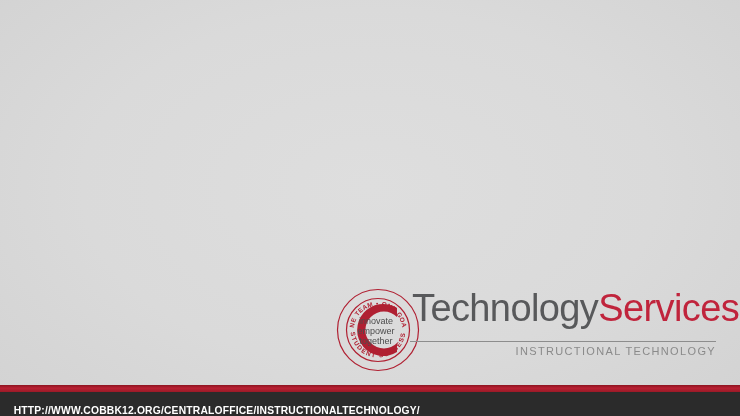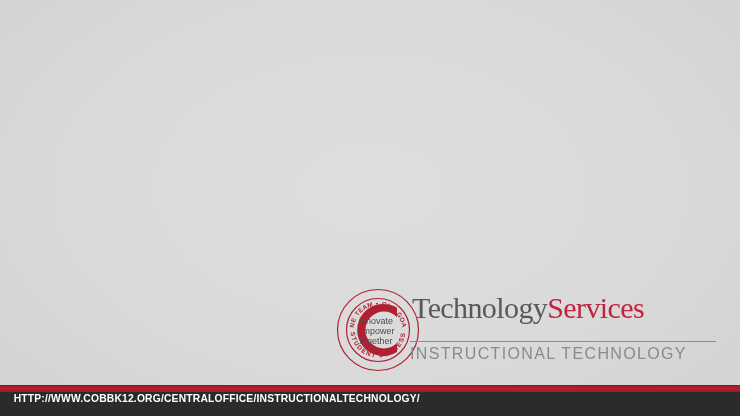--- a/index.html
+++ b/index.html
@@ -69,46 +69,45 @@
   }
   .seal svg { display: block; }
 
   .wordmark {
     position: absolute;
     left: 76px;
     top: 0px;
     width: 308px;
   }
   .wordmark-line {
-    font-size: 30px;
+    font-size: 38px;
     line-height: 46px;
     font-weight: normal;
     white-space: nowrap;
     letter-spacing: -0.6px;
-    font-family: Liberation Serif, serif;
   }
   .wm-tech { color: #58595b; }
   .wm-serv { color: #c0243c; }
 
   .wordmark-rule {
     position: absolute;
     left: 74px;
     top: 56px;
     width: 306px;
     height: 1px;
     background: #8d8d8d;
   }
 
   .wordmark-sub {
     position: absolute;
     left: 74px;
     top: 60px;
     width: 306px;
-    text-align: left;
-    font-size: 16px;
+    text-align: right;
+    font-size: 11px;
     letter-spacing: 1.35px;
     color: #8a8a8a;
     white-space: nowrap;
   }
 
   
   .footer-stripe {
     position: absolute;
     left: 0;
     bottom: 24px;
@@ -117,21 +116,21 @@
     background: linear-gradient(to bottom, #8d1420 0%, #b92033 45%, #9a1a27 100%);
   }
   .footer-bar {
     position: absolute;
     left: 0;
     bottom: 0;
     width: 740px;
     height: 24px;
     background: #2b2b2b;
     display: flex;
-    align-items: flex-start;
+    align-items: flex-end;
   }
   .footer-url {
     padding-left: 14px;
     color: #ffffff;
     font-size: 10.5px;
     font-weight: bold;
     letter-spacing: 0.2px;
     white-space: nowrap;
     transform: scaleX(0.98);
     transform-origin: left center;

